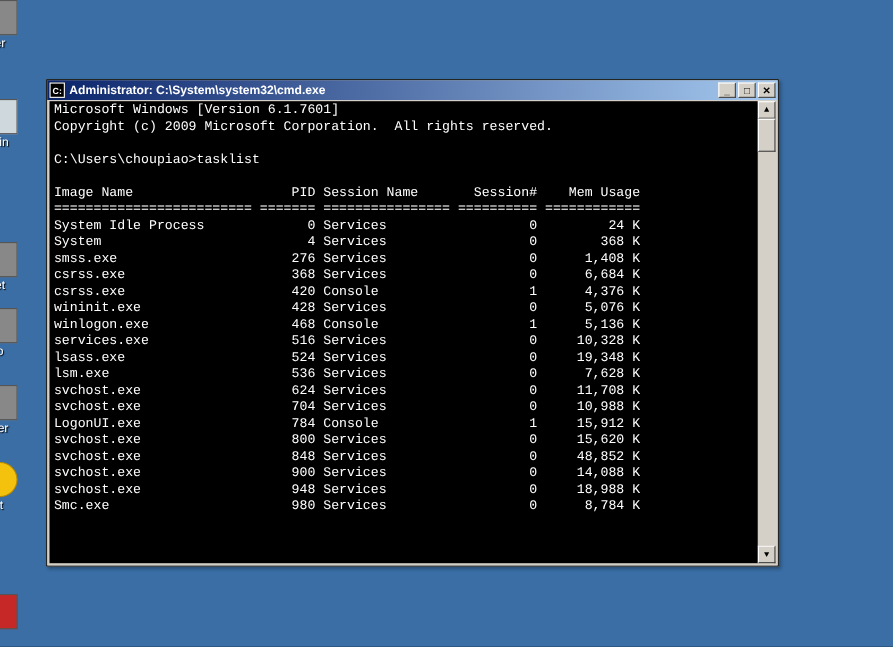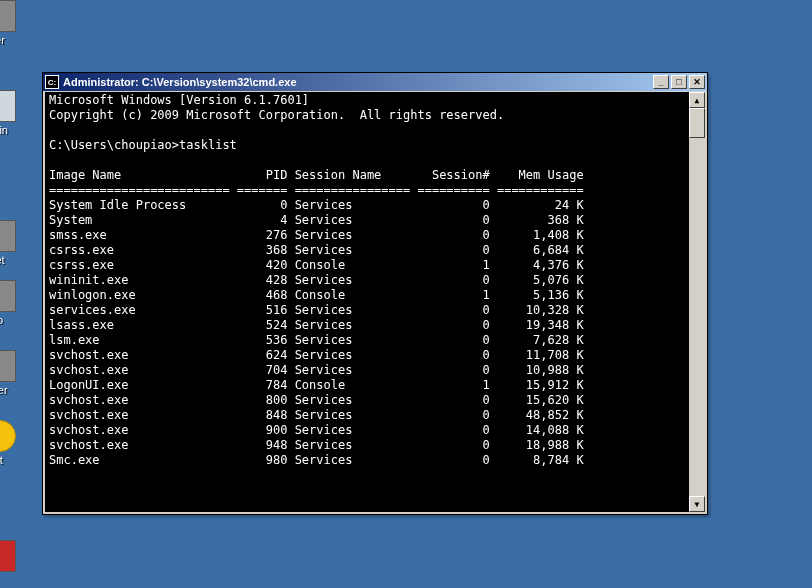--- a/index.html
+++ b/index.html
@@ -70,20 +70,21 @@
     color:#000;
     font-family: Tahoma, sans-serif;
     line-height:1;
   }
   .win-btn.close { font-weight:bold; }
 
   .console-wrap {
     display:flex;
     border: 2px solid #d4d0c8;
     border-top-width:1px;
+    font-family:Liberation Mono, monospace;
   }
   .console {
     flex:1;
     background: #000;
     color: #fff;
     font-size: 12px;
     line-height: 15px;
     padding: 1px 0 1px 4px;
     white-space: pre;
     height: 420px;
@@ -143,21 +144,21 @@
       <div class="desktop-icon red" style="left: -30px; top: 540px;">
         <div class="glyph"></div>
         <div class="icon-label"></div>
       </div>
     </div>
 </div>
 
 <div class="window">
   <div class="titlebar">
     <div class="app-icon">C:</div>
-    <div class="title-text">Administrator: C:\Version\system32\cmd.exe</div>
+    <div class="title-text">Administrator: C:\System\system32\cmd.exe</div>
     <div class="win-btns">
       <div class="win-btn">_</div>
       <div class="win-btn">□</div>
       <div class="win-btn close">✕</div>
     </div>
   </div>
   <div class="console-wrap">
     <div class="console" id="console">Microsoft Windows [Version 6.1.7601]
 Copyright (c) 2009 Microsoft Corporation.  All rights reserved.
 

